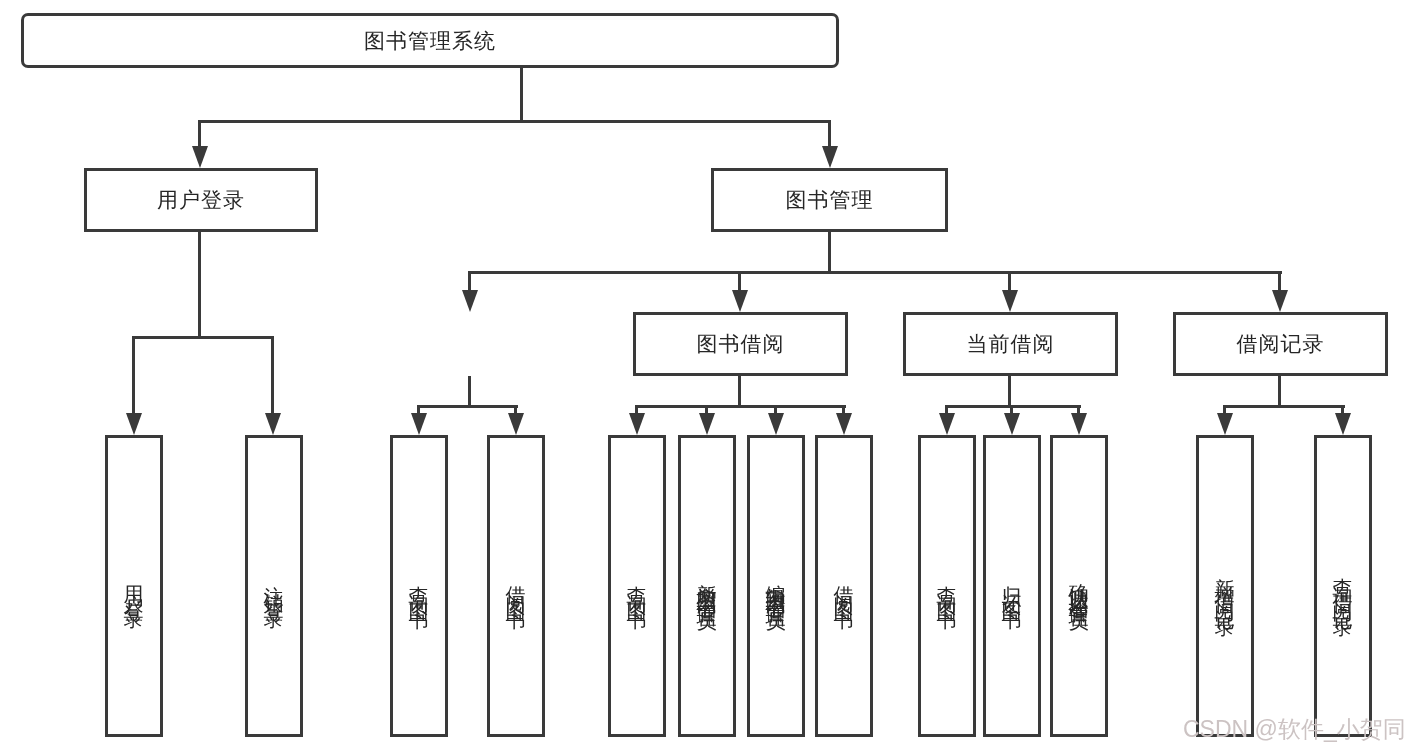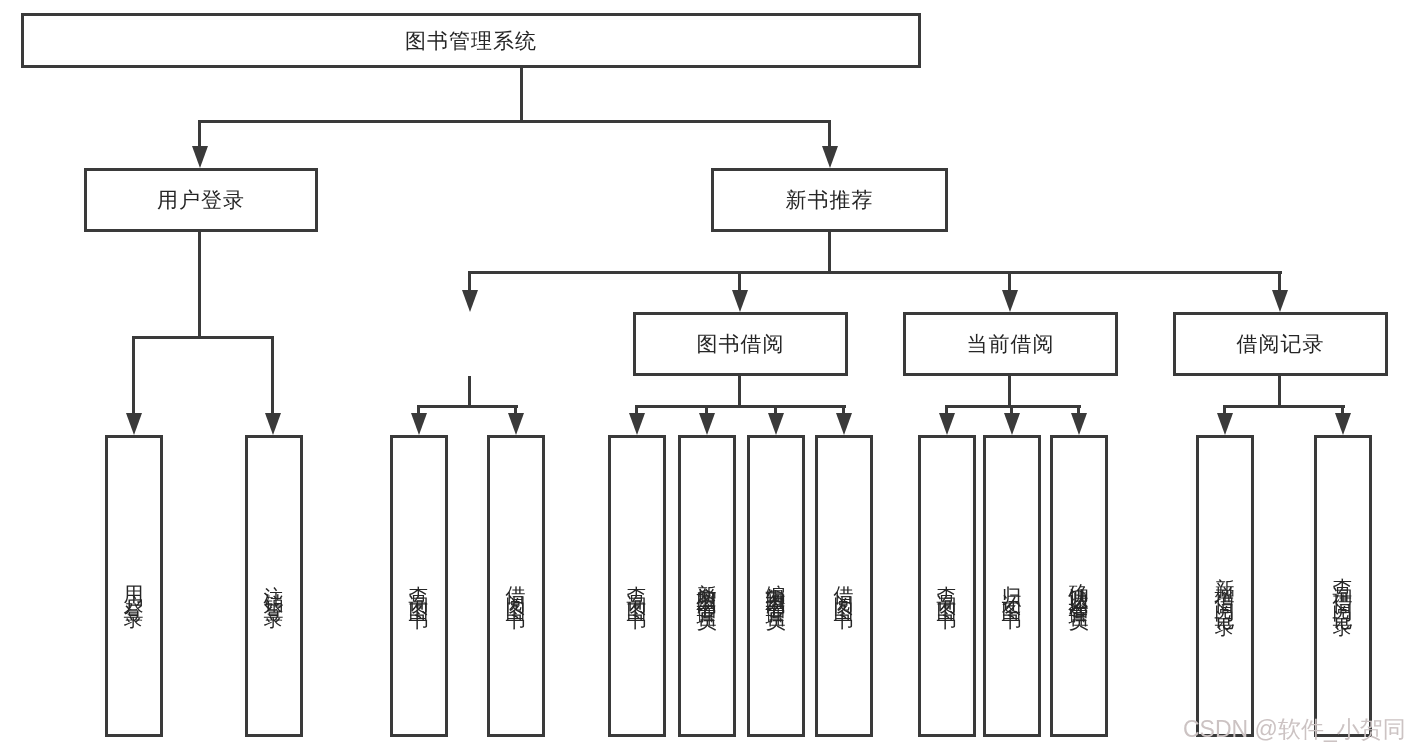--- a/index.html
+++ b/index.html
@@ -71,36 +71,36 @@
     color: var(--watermark);
     white-space: nowrap;
     z-index: 3;
   }
 </style>
 </head>
 <body>
 
 <div class="canvas">
 
-  <div class="box" style="left:21px; top:13px; width:900px; height:55px;">
+  <div class="box" style="left:21px; top:13px; width:818px; height:55px;border-radius:7px;">
     <span>图书管理系统</span>
   </div>
 
   <div class="ln-v" style="left:520px; top:68px; height:52px;"></div>
   <div class="ln-h" style="left:198px; top:120px; width:633px;"></div>
   <div class="ln-v" style="left:198px; top:120px; height:28px;"></div>
   <div class="ah" style="left:192px; top:146px;"></div>
   <div class="ln-v" style="left:828px; top:120px; height:28px;"></div>
   <div class="ah" style="left:822px; top:146px;"></div>
 
   <div class="box" style="left:84px; top:168px; width:234px; height:64px;">
     <span>用户登录</span>
   </div>
   <div class="box" style="left:711px; top:168px; width:237px; height:64px;">
-    <span>新书推荐</span>
+    <span>图书管理</span>
   </div>
 
   <div class="ln-v" style="left:198px; top:232px; height:104px;"></div>
   <div class="ln-h" style="left:132px; top:336px; width:142px;"></div>
   <div class="ln-v" style="left:132px; top:336px; height:79px;"></div>
   <div class="ah" style="left:126px; top:413px;"></div>
   <div class="ln-v" style="left:271px; top:336px; height:79px;"></div>
   <div class="ah" style="left:265px; top:413px;"></div>
 
   <div class="ln-v" style="left:828px; top:232px; height:39px;"></div>

